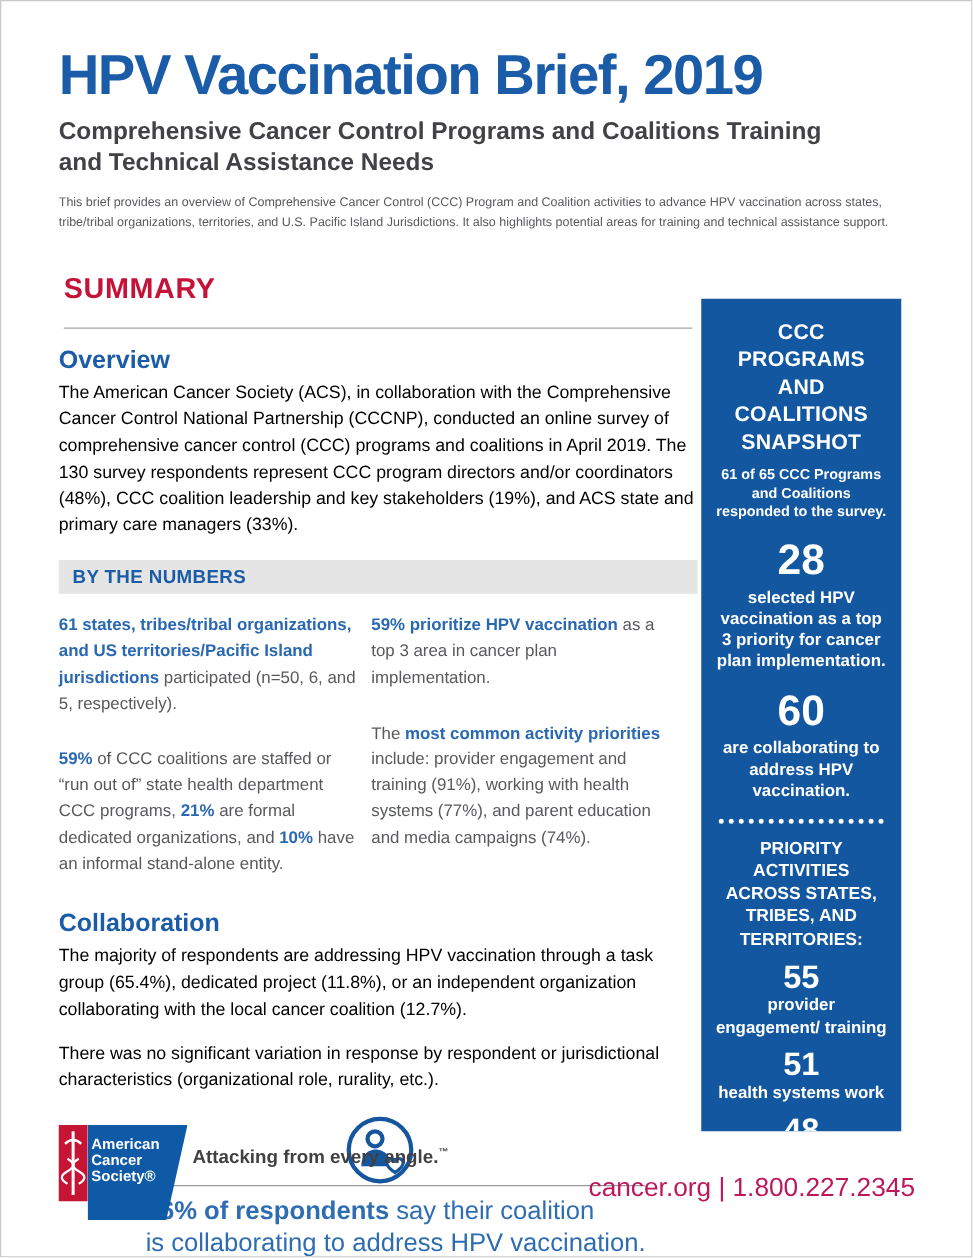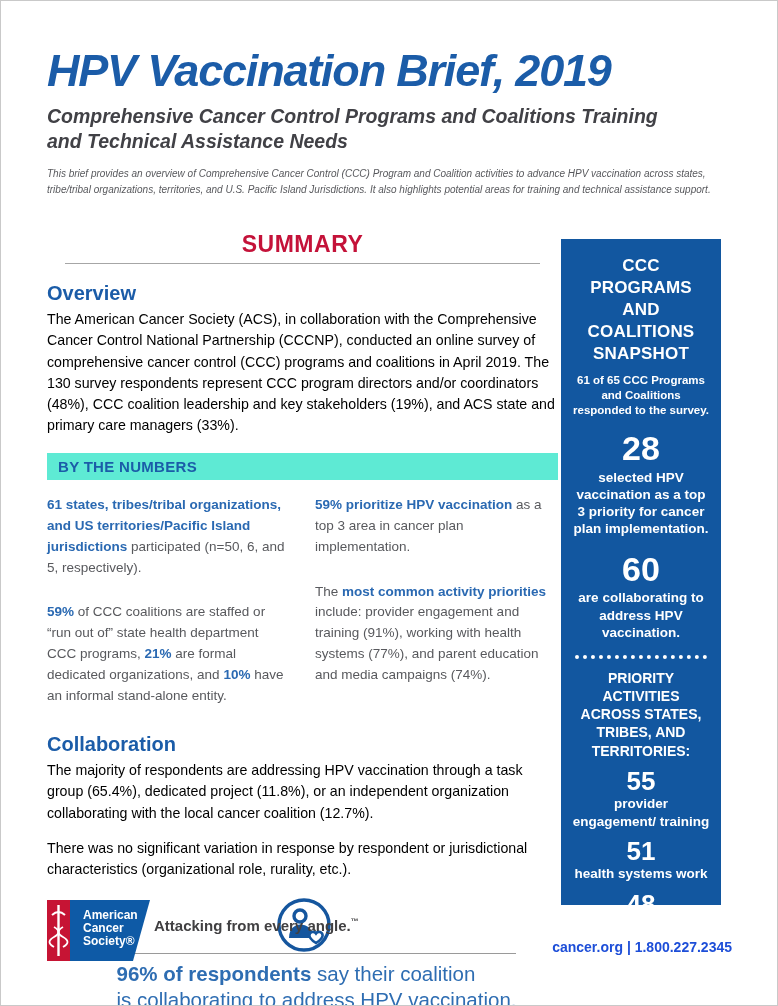--- a/index.html
+++ b/index.html
@@ -1,35 +1,35 @@
 <!DOCTYPE html>
 <html><head>
 <meta charset="utf-8">
 <style>
   html,body{margin:0;padding:0;background:#fff;}
   body{font-family:"Liberation Sans","DejaVu Sans",sans-serif;}
   .page{position:relative;width:778px;height:1006px;background:#ffffff;
         border:1px solid #c9c9c9;box-sizing:border-box;overflow:hidden;}
 
   
-  .top{position:absolute;left:46px;top:11px;width:694px;font-style:italic;}
+  .top{position:absolute;left:46px;top:0;width:694px;}
   h1.title{margin:36px 0 0;font-size:45px;line-height:1.02;letter-spacing:-1.2px;
            font-weight:800;color:#1b5ca8;}
   .subtitle{margin-top:10px;font-size:19.5px;line-height:1.27;font-weight:700;color:#414146;}
   .intro{margin-top:13px;font-size:10px;line-height:1.56;color:#58595d;}
 
   
   .main{position:absolute;left:46px;top:212px;width:511px;}
-  .summary-h{margin:18px;font-size:23px;font-weight:800;letter-spacing:.5px;color:#c41239;
-             padding-bottom:5px;border-bottom:1px solid #a6a6a6;text-align:center;}
+  .summary-h{margin:4px;font-size:23px;font-weight:800;letter-spacing:.5px;color:#c41239;
+             padding-bottom:18px;border-bottom:1px solid #a6a6a6;}
   .sec-h{margin:14px 0 4px;font-size:20px;font-weight:800;color:#1b5ca8;}
   .body{margin:4px 0 0;font-size:14.2px;line-height:1.5;color:#000000;}
-  .graybar{margin-top:16px;background:#5eead4;padding:5px 11px;font-size:15px;
+  .graybar{margin-top:16px;background:#e5e5e5;padding:5px 11px;font-size:15px;
            font-weight:700;letter-spacing:.3px;color:#1b5ca8;}
-  .cols{display:flex;gap:26px;margin-top:15px;}
+  .cols{display:flex;gap:8px;margin-top:15px;}
   .col{width:242px;}
   .col p{margin:0;font-size:13.5px;line-height:1.55;color:#58595d;}
   .col p + p{margin-top:24px;}
   .bb{font-weight:700;color:#2a69b2;}
   .collab-h{margin-top:26px;}
   .p-gap{margin-top:14px;}
 
   
   .callout{display:flex;align-items:center;margin-top:16px;flex-direction:column;}
   .callout-icon{flex:0 0 56px;height:56px;margin-left:2px;}
@@ -49,27 +49,27 @@
   .sb-label{margin-top:4px;font-size:13.5px;font-weight:700;line-height:1.27;}
   .sb-dots{width:132px;margin:14px auto 10px;border-top:4px dotted #ffffff;height:0;}
   .sb-prio-h{font-size:14px;font-weight:800;line-height:1.3;}
   .sb-prio{margin-top:9px;}
   .sb-prio .sb-num{font-size:26px;}
   .sb-prio .sb-label{margin-top:2px;}
 
   
   .logo{position:absolute;left:46px;top:899px;display:flex;height:61px;}
   .logo-red{width:23px;height:61px;background:#c61434;}
-  .logo-blue{width:80px;height:61px;background:#0e5aa6;color:#fff;
+  .logo-blue{width:80px;height:76px;background:#0e5aa6;color:#fff;
              clip-path:polygon(0 0,100% 0,calc(100% - 17px) 100%,0 100%);
              font-size:12px;font-weight:700;line-height:1.08;box-sizing:border-box;
-             padding:9px 0 0 13px;}
+             padding:9px 0 0 3px;}
   .tagline{position:absolute;left:153px;top:916px;font-size:15px;font-weight:800;color:#414042;}
   .tm{font-size:8px;vertical-align:top;}
-  .contact{position:absolute;right:45px;top:938px;font-size:14px;color:#1d4ed8;font-weight:bold;}
+  .contact{position:absolute;right:45px;top:938px;font-size:21px;color:#be185d;}
 </style>
 </head>
 <body>
 
 <div class="page">
 
   <div class="top">
     <h1 class="title">HPV Vaccination Brief, 2019</h1>
     <div class="subtitle">
       <span>Comprehensive Cancer Control Programs and Coalitions Training</span><br>

